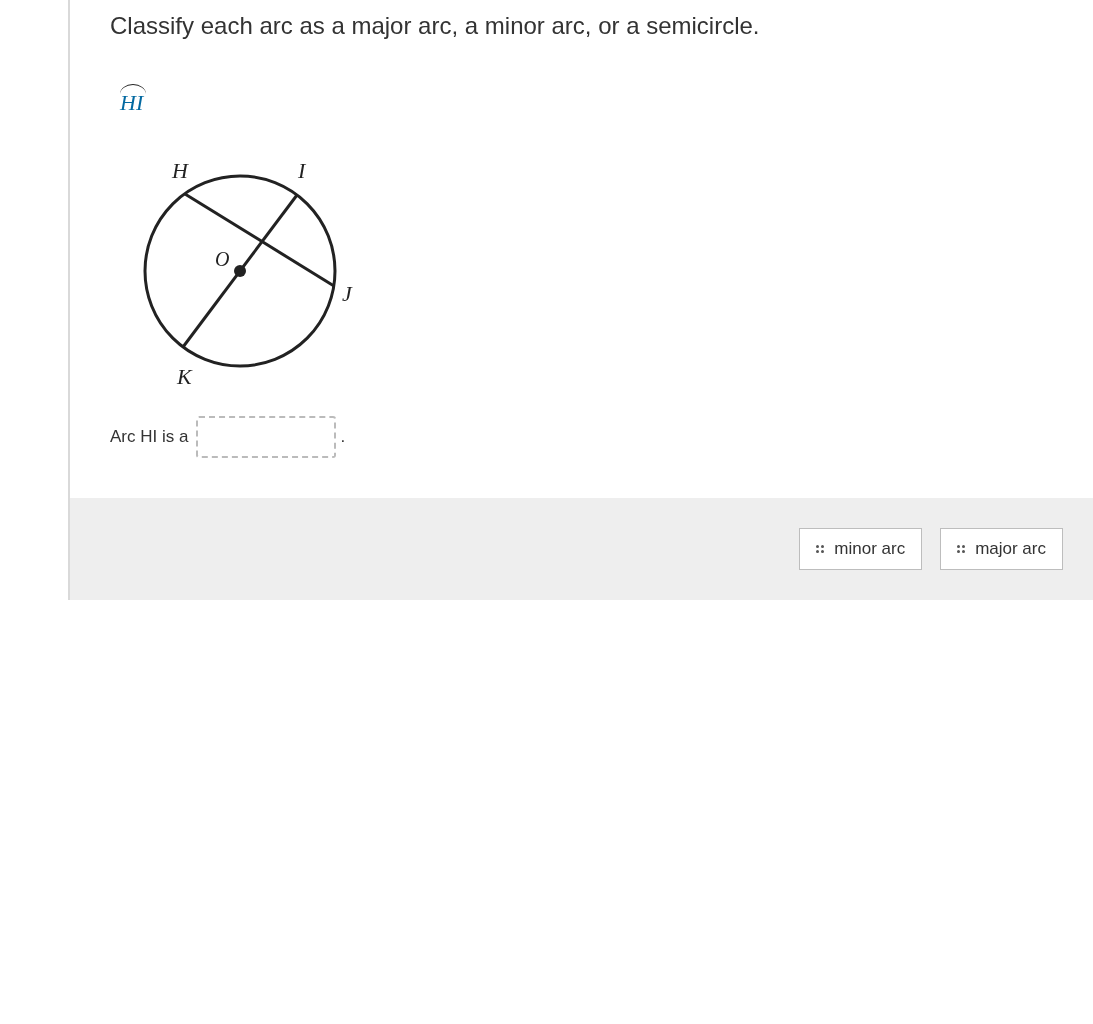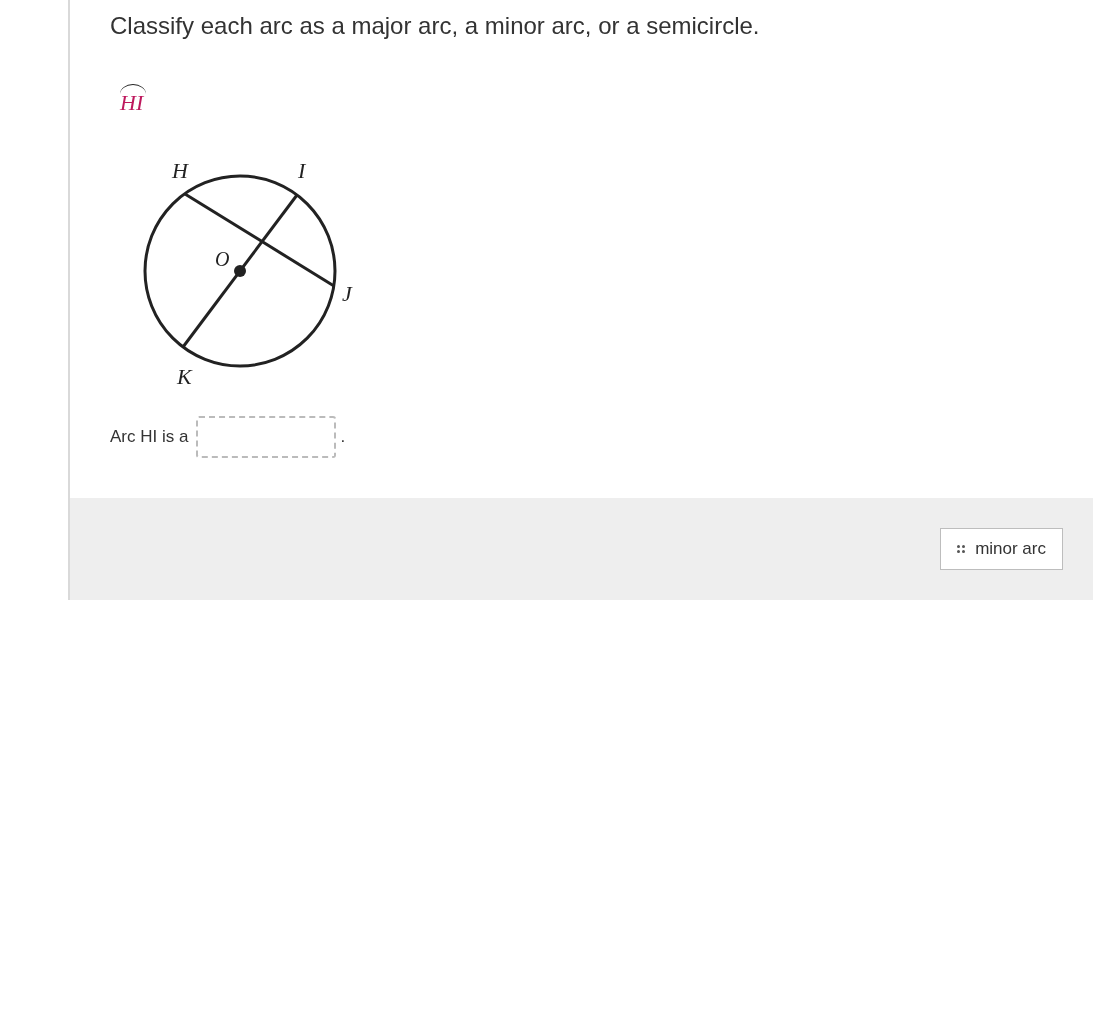--- a/index.html
+++ b/index.html
@@ -33,21 +33,21 @@
   }
   .classify-label {
     font-size: 24px;
     color: #333;
     margin-bottom: 35px;
   }
   .arc-label {
     font-size: 22px;
     font-style: italic;
     font-family: "Times New Roman", serif;
-    color: #be185d;
+    color: #0369a1;
     position: relative;
     margin-left: 10px;
     margin-bottom: 10px;
   }
   .arc-label .arcsym {
     position: absolute;
     top: -6px;
     left: 0;
     width: 26px;
     height: 10px;
@@ -153,15 +153,24 @@
   <div class="options-bar" style="margin-left:70px;">
     <div class="option">
       <span class="grip">
           <span></span>
           <span></span>
           <span></span>
           <span></span>
         </span>
       <span>minor arc</span>
     </div>
+    <div class="option">
+      <span class="grip">
+          <span></span>
+          <span></span>
+          <span></span>
+          <span></span>
+        </span>
+      <span>major arc</span>
+    </div>
   </div>
 
 </div>
 
 </body></html>

